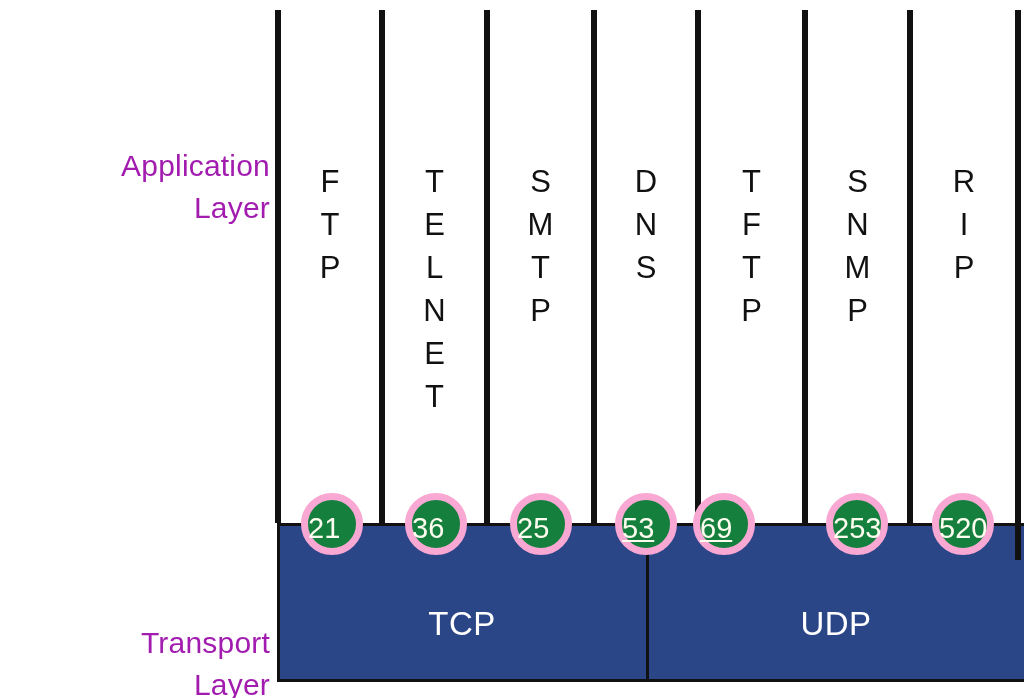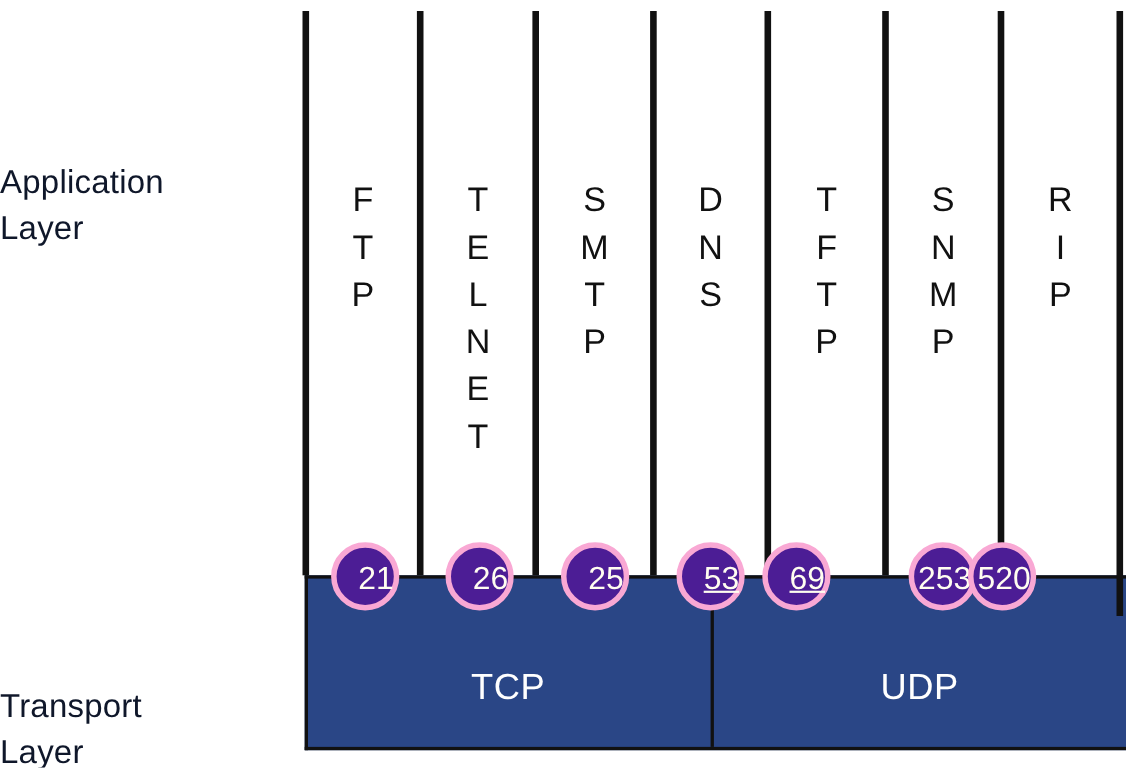--- a/index.html
+++ b/index.html
@@ -13,24 +13,24 @@
     width: 1024px;
     height: 698px;
     background: #ffffff;
     overflow: hidden;
     font-family: "Liberation Sans", sans-serif;
   }
 
   
   .row-label {
     position: absolute;
-    color: #0f172a;
+    color: #a21caf;
     font-size: 30px;
     line-height: 42px;
-    text-align: left;
+    text-align: right;
     white-space: pre-line;
     font-weight: 400;
     letter-spacing: 0.2px;
   }
   #label-application {
     left: 0px;
     top: 145px;
     width: 270px;
   }
   #label-port-numbers {
@@ -105,27 +105,27 @@
     left: 756px;
     width: 160px;
   }
 
   
   .port-circle {
     position: absolute;
     width: 62px;
     height: 62px;
     border-radius: 50%;
-    background: #4c1d95;
-    border: 5px solid #f9a8d4;
+    background: #15803d;
+    border: 7px solid #f9a8d4;
     box-sizing: border-box;
     color: #fffdf0;
     font-size: 29px;
     line-height: 56px;
-    text-align: right;
+    text-align: left;
     font-weight: 400;
   }
 </style>
 </head>
 <body>
 
 <div id="canvas">
 
   <div class="row-label" id="label-application">Application
 Layer</div>
@@ -191,21 +191,21 @@
       </div>
       <div class="proto" style="left: 914px;">
         <span>R</span>
         <span>I</span>
         <span>P</span>
       </div>
     </div>
 
   <div id="ports">
       <div class="port-circle" style="left: 301px; top: 493px;">21</div>
-      <div class="port-circle" style="left: 405px; top: 493px;">26</div>
+      <div class="port-circle" style="left: 405px; top: 493px;">36</div>
       <div class="port-circle" style="left: 510px; top: 493px;">25</div>
       <div class="port-circle" style="left: 615px; top: 493px; text-decoration: underline;">53</div>
       <div class="port-circle" style="left: 693px; top: 493px; text-decoration: underline;">69</div>
       <div class="port-circle" style="left: 826px; top: 493px;">253</div>
-      <div class="port-circle" style="left: 880px; top: 493px;">520</div>
+      <div class="port-circle" style="left: 932px; top: 493px;">520</div>
     </div>
 
 </div>
 
 </body></html>

